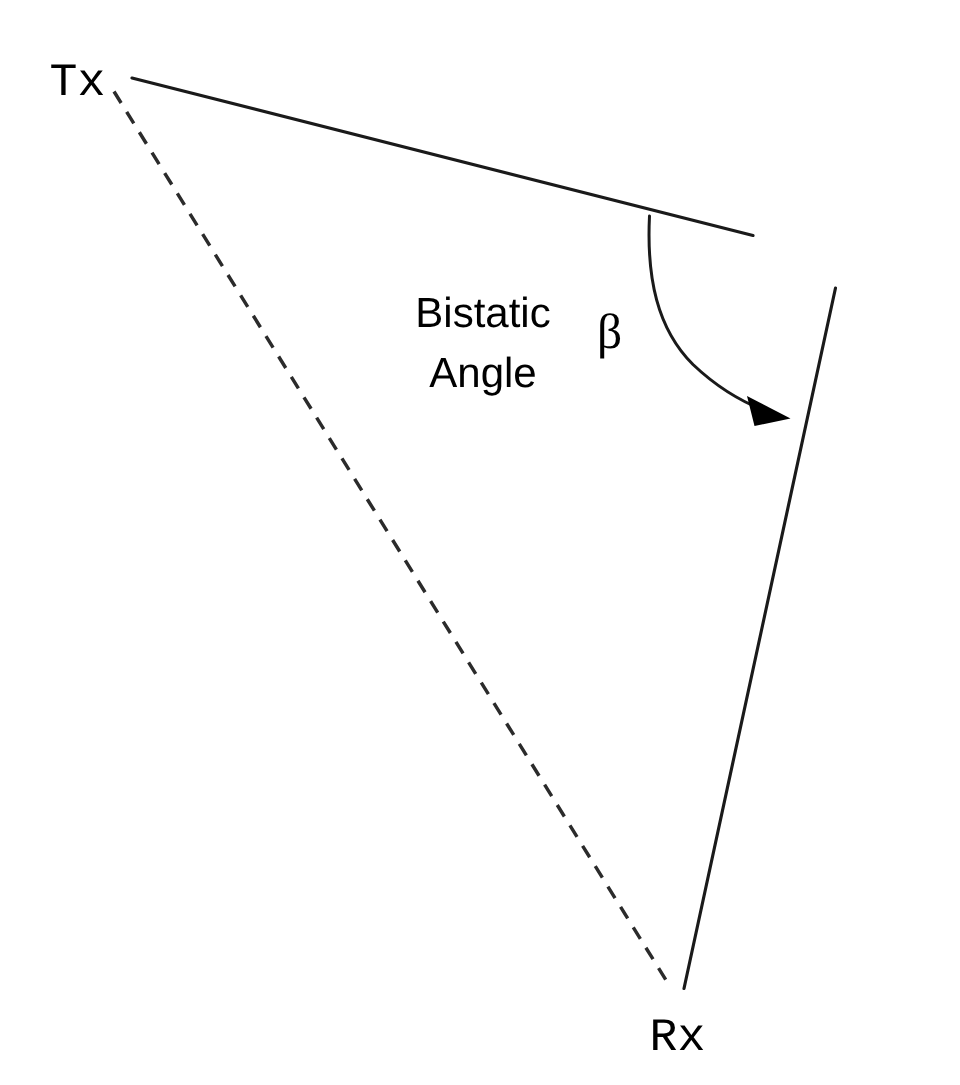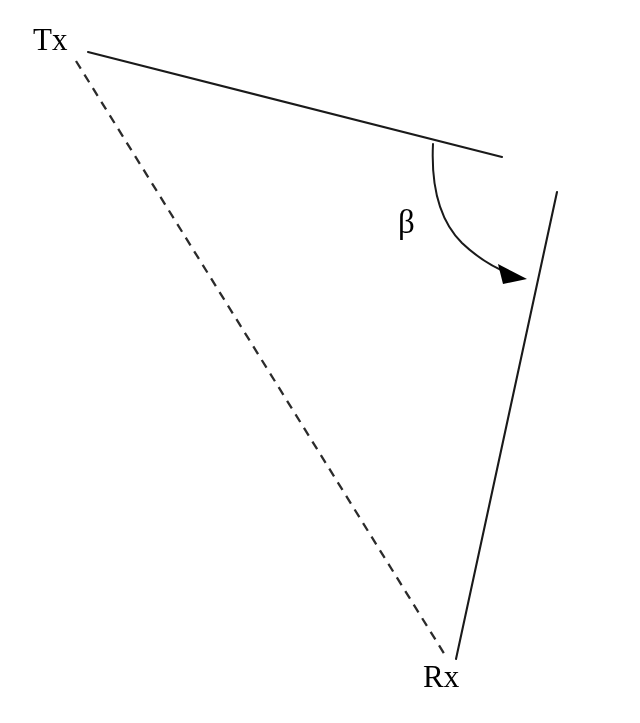--- a/index.html
+++ b/index.html
@@ -47,36 +47,37 @@
     fill: none;
     stroke-linecap: round;
   }
   .arrow-head {
     fill: #000000;
     stroke: none;
   }
   .node-label {
     position: absolute;
     color: #000000;
-    font-family: Liberation Serif, serif;
+    font-family: Liberation Mono, monospace;
     font-size: 31px;
     line-height: 1.0;
     white-space: nowrap;
     letter-spacing: 0px;
+    margin-top: 16px;
   }
   #label-tx {
     left: 33px;
     top: 24px;
   }
   #label-target {
     left: 510px;
     top: 150px;
   }
   #label-rx {
-    left: 423px;
+    left: 433px;
     top: 661px;
   }
   #annotation-block {
     position: absolute;
     left: 262px;
     top: 189px;
     width: 120px;
     text-align: center;
     color: #000000;
     font-family: "Liberation Sans", sans-serif;
@@ -113,16 +114,20 @@
     <path class="arc-line" d="M 433 144 C 431 185, 438 219, 462 243 C 482 262, 503 272, 519 277"></path>
 
     <polygon class="arrow-head" points="527,279 498,264 503,284"></polygon>
   </svg>
 
   <div class="node-label" id="label-tx">Tx</div>
 
 
   <div class="node-label" id="label-rx">Rx</div>
 
+  <div id="annotation-block">
+    <span class="ann-line">Bistatic</span>
+    <span class="ann-line">Angle</span>
+  </div>
 
   <div id="label-beta">β</div>
 
 </div>
 
 </body></html>

